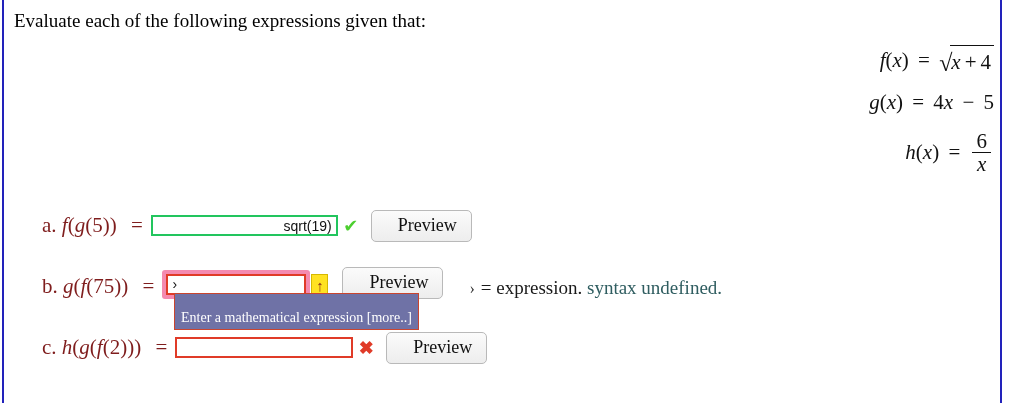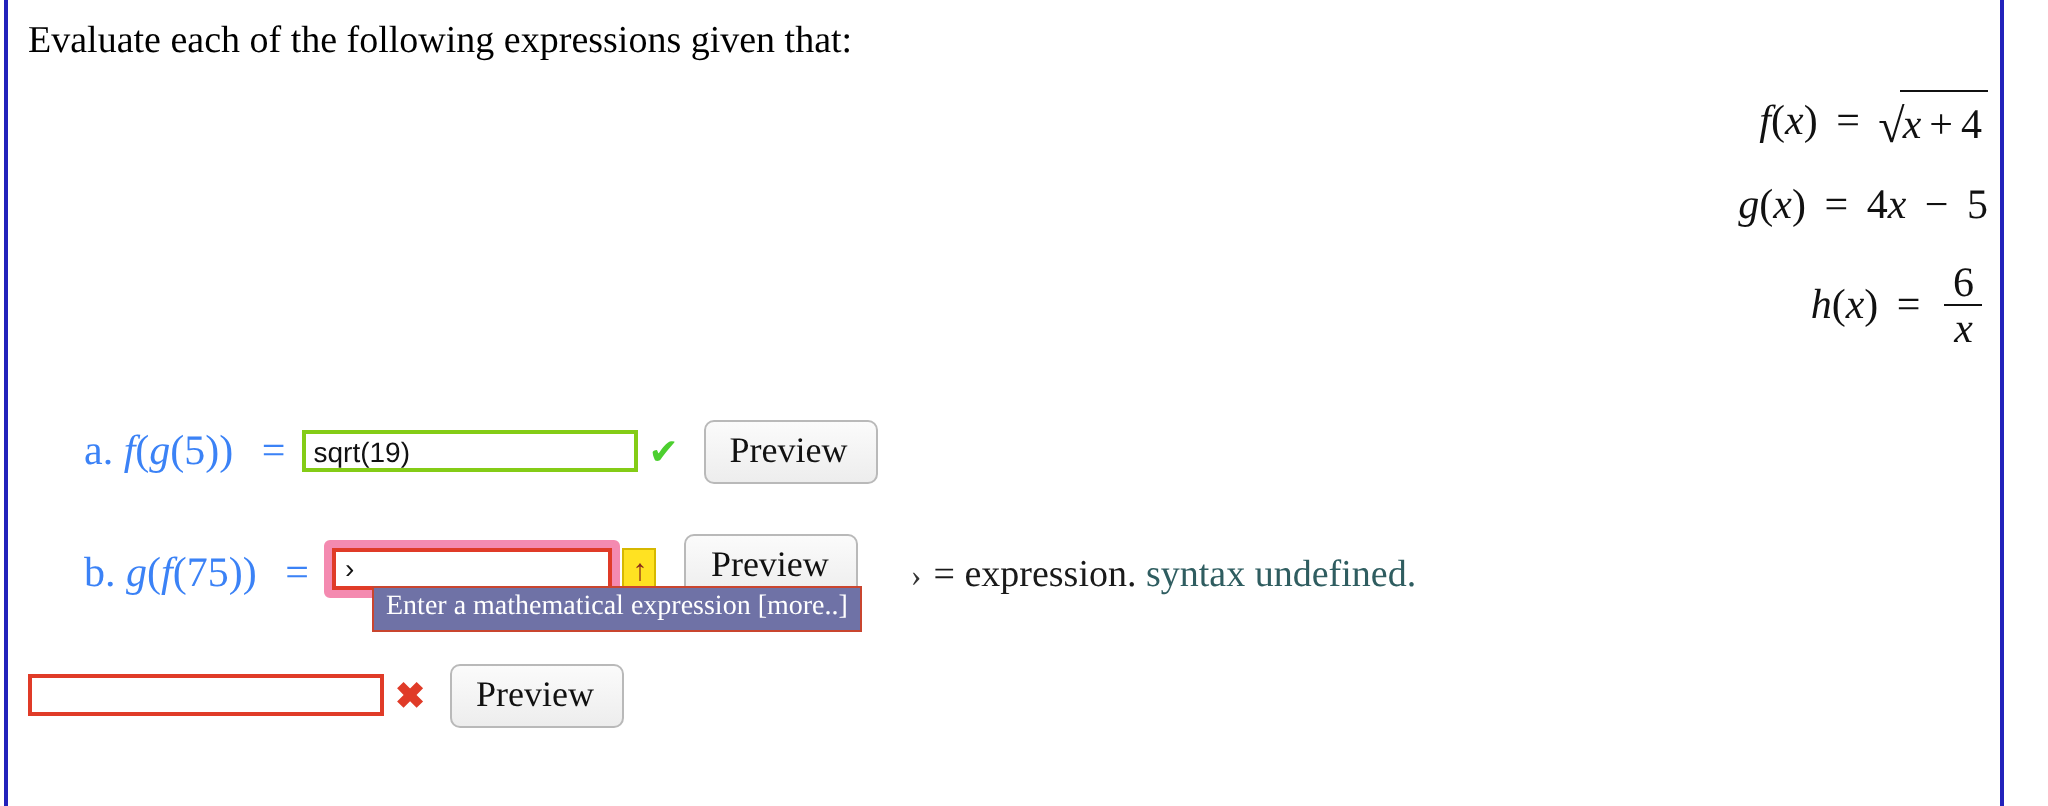--- a/index.html
+++ b/index.html
@@ -100,41 +100,42 @@
     display: flex;
     align-items: center;
     position: relative;
     height: 38px;
   }
   .row.b { margin-top: 16px; align-items: flex-end; }
   .row.c { margin-top: 30px; }
 
   .row-label {
     font-size: 21px;
-    color: #3b82f6;
+    color: #7f1d1d;
     white-space: nowrap;
     padding-left: 28px;
     font-style: normal;
   }
   .row-label .fn { font-style: italic; }
   .eq { padding: 0 8px 0 9px; font-style: normal; }
 
   .answer-input {
     font-family: "Liberation Sans", sans-serif;
     font-size: 14px;
     color: #111;
     height: 21px;
     box-sizing: border-box;
     padding: 1px 4px;
     outline: none;
     background: #fff;
   }
   .answer-input.ok {
-    width: 168px;
-    border: 2px solid #84cc16;
+    width: 187px;
+    border: 2px solid #22c55e;
+    text-align: right;
   }
   .answer-input.bad {
     width: 178px;
     border: 2px solid #e03b28;
   }
 
   
   .focus-wrap {
     display: inline-block;
     border: 4px solid #f48ab0;
@@ -179,47 +180,47 @@
     line-height: 1;
   }
 
   .preview-btn {
     font-family: "Liberation Serif", serif;
     font-size: 18px;
     color: #111;
     background: linear-gradient(#fbfbfb, #ededed);
     border: 1px solid #b9b9b9;
     border-radius: 5px;
-    padding: 4px 14px 5px 12px;
+    padding: 4px 14px 5px 26px;
     margin-left: 8px;
     cursor: pointer;
     white-space: nowrap;
   }
 
   .result-text {
     font-size: 19px;
     color: #1a1a1a;
     margin-left: 26px;
     white-space: nowrap;
   }
   .result-text .chev { color: #333; padding-right: 6px; font-size: 16px; }
   .result-text .note { color: #2f5d60; }
 
   
   .tooltip {
     position: absolute;
-    left: 172px;
+    left: 160px;
     top: 32px;
     background: #6f72a6;
     border: 1px solid #c9452f;
     color: #ffffff;
     font-family: "Liberation Serif", serif;
     font-size: 14px;
     line-height: 1;
-    padding: 3px 6px 4px 6px;
+    padding: 17px 6px 4px 6px;
     white-space: nowrap;
     z-index: 5;
   }
 </style>
 </head>
 <body>
 
 <div class="frame-edge left"></div>
 <div class="frame-edge right"></div>
 
@@ -283,19 +284,24 @@
       <span class="result-text">
         <span class="chev">›</span><span>=</span>
         <span>expression.</span>
         <span class="note">syntax undefined.</span>
       </span>
 
       <div class="tooltip">Enter a mathematical expression [more..]</div>
     </div>
 
     <div class="row c">
+      <span class="row-label">
+        <span>c.</span>
+        <span class="fn">h</span>(<span class="fn">g</span>(<span class="fn">f</span>(<span>2</span>)))
+        <span class="eq">=</span>
+      </span>
       <input class="answer-input bad" type="text" value="" style="">
       <span class="mark cross">✖</span>
       <button class="preview-btn">Preview</button>
     </div>
 
   </div>
 </div>
 
 </body></html>

